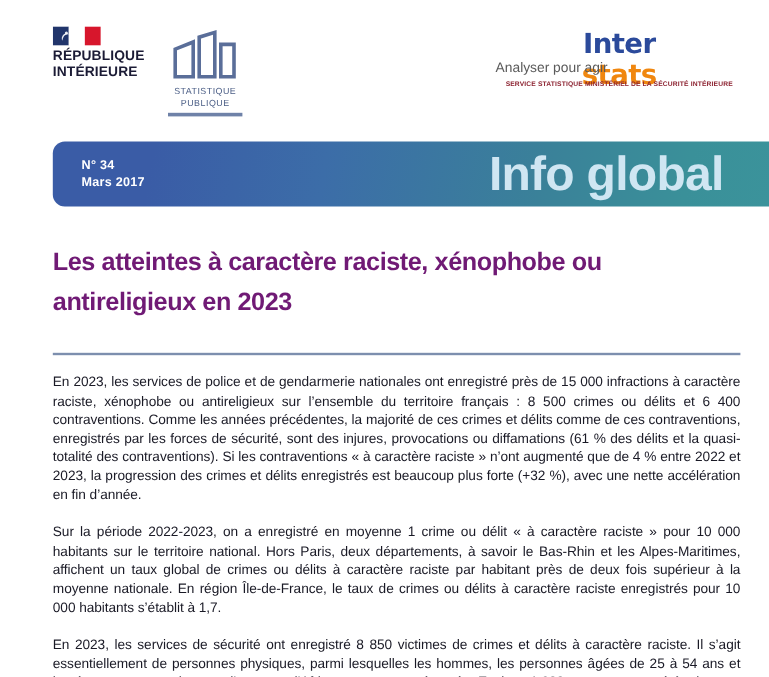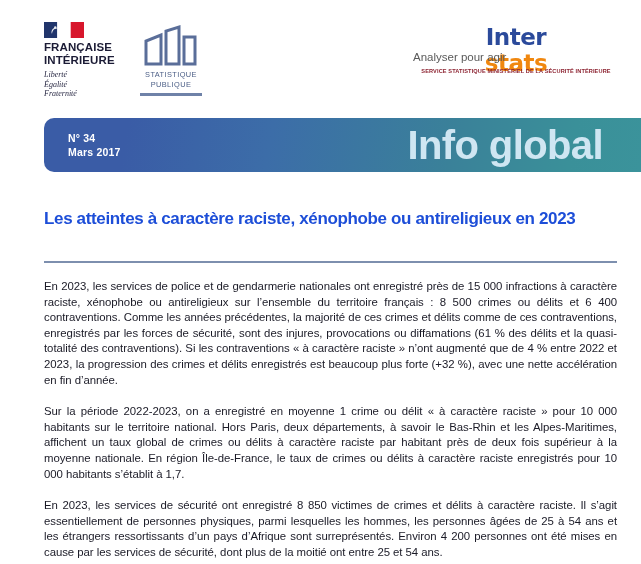--- a/index.html
+++ b/index.html
@@ -144,24 +144,24 @@
     letter-spacing: -0.6px;
     line-height: 44px;
   }
 
   
   .article {
     margin: 0 24px 0 44px;
     padding-top: 30px;
   }
   .article-title {
-    font-size: 17px;
+    font-size: 21px;
     font-weight: bold;
     line-height: 33px;
-    color: #1d4ed8;
+    color: #701a75;
     letter-spacing: -0.35px;
     margin: 0 0 26px 0;
     max-width: 560px;
   }
   .rule {
     height: 2px;
     background: #7d8fae;
     margin-bottom: 15px;
   }
   .body-text p {
@@ -182,27 +182,22 @@
   <div class="logo-block">
 
     <div class="marianne">
       <svg class="flag" viewBox="0 0 40 16">
         <rect x="0" y="0" width="13.3" height="16" fill="#21356b"></rect>
         <rect x="13.3" y="0" width="13.4" height="16" fill="#ffffff"></rect>
         <rect x="26.7" y="0" width="13.3" height="16" fill="#d7162c"></rect>
         <path d="M8 12 C7 10.5 7.4 8 9.2 6.6 C10.6 5.5 12.6 5.6 13.6 6.6 C12.2 6.2 10.6 6.6 9.6 7.8 C8.6 9 8.2 10.6 8 12 Z" fill="#ffffff" opacity="0.9"></path>
         <circle cx="11.3" cy="5.4" r="1.25" fill="#ffffff" opacity="0.9"></circle>
       </svg>
-      <div class="rf-name">FRANÇAISE</div>
+      <div class="rf-name">RÉPUBLIQUE</div>
       <div class="rf-name">INTÉRIEURE</div>
-      <div class="rf-motto">
-        <div>Liberté</div>
-        <div>Égalité</div>
-        <div>Fraternité</div>
-      </div>
     </div>
 
     <div class="statpub">
       <svg width="56" height="42" viewBox="0 0 56 42">
         <path d="M3 17 L3 40 L18 40 L18 11 Z" fill="none" stroke="#5a6e99" stroke-width="3"></path>
         <path d="M23 7 L23 40 L36 40 L36 3 Z" fill="none" stroke="#5a6e99" stroke-width="3"></path>
         <path d="M41 13 L41 40 L52 40 L52 13 Z" fill="none" stroke="#5a6e99" stroke-width="3"></path>
       </svg>
       <div class="statpub-words">STATISTIQUE</div>
       <div class="statpub-words sp2">PUBLIQUE</div>

